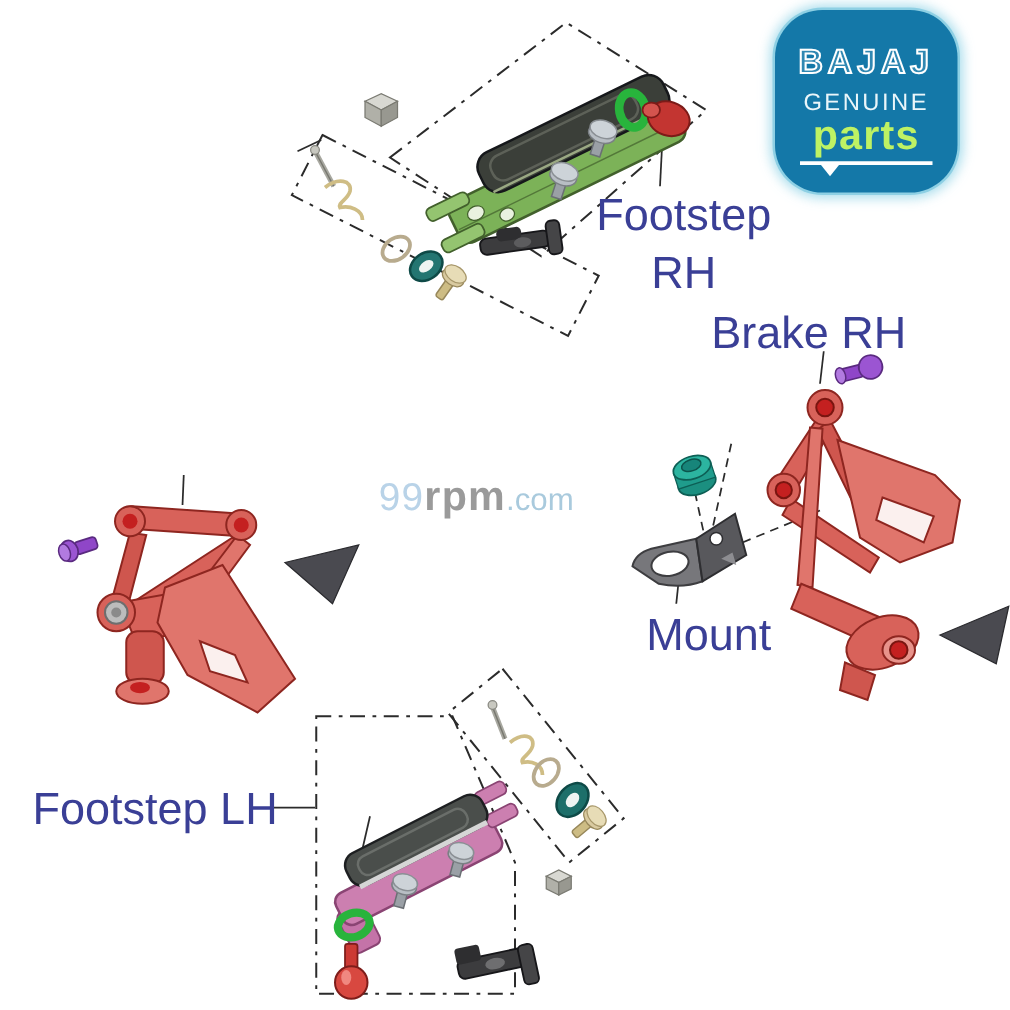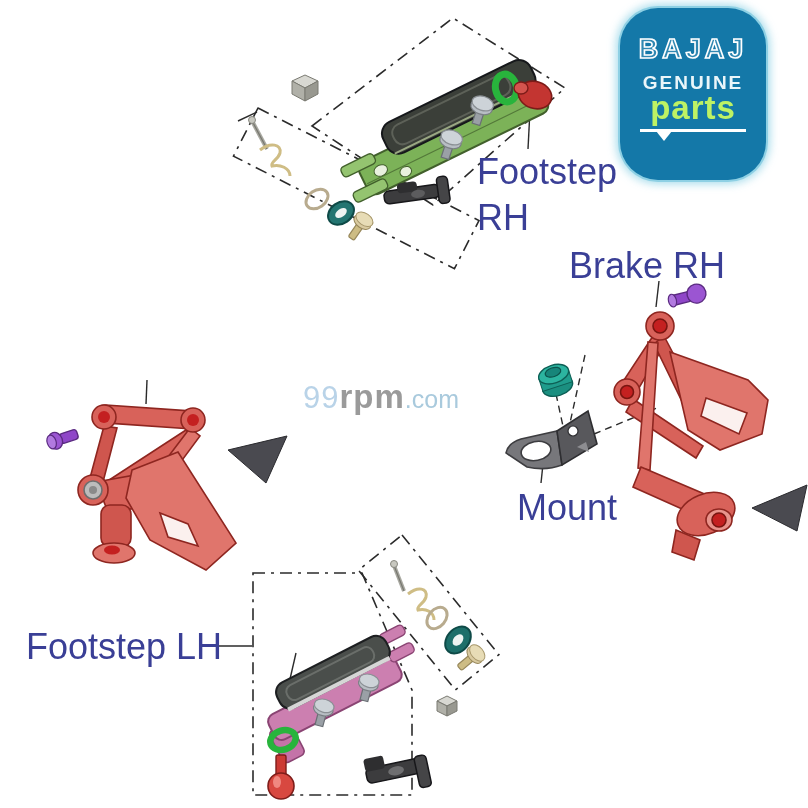--- a/index.html
+++ b/index.html
@@ -1,36 +1,36 @@
 <!DOCTYPE html>
 <html><head>
 <meta charset="utf-8">
 <style>
   html,body{margin:0;padding:0;background:#fff;}
   .stage{position:relative;width:808px;height:808px;background:#fff;overflow:hidden;
          font-family:"Liberation Sans",sans-serif;}
   .stage svg{position:absolute;left:0;top:0;}
   .lbl{position:absolute;font-size:36px;color:#3a3f96;line-height:46px;white-space:nowrap;z-index:5;}
-  .lbl div{white-space:nowrap;}
+  .lbl div{white-space:nowrap;text-align:center;}
   #lbl-footstep-rh{left:477px;top:149px;}
   #lbl-holder-rh{left:569px;top:243px;}
   #lbl-holder-lh{left:79px;top:346px;}
   #lbl-brake{left:517px;top:481px;line-height:53px;}
   #lbl-rubber{left:257px;top:570px;line-height:46px;}
   #lbl-footstep-lh{left:26px;top:624px;}
   .watermark{position:absolute;left:303px;top:378px;z-index:4;white-space:nowrap;}
   .wm-num{font-size:31px;color:#b9d3e8;letter-spacing:1px;}
   .wm-rpm{font-size:33px;font-weight:700;color:#9a9a9a;letter-spacing:1px;}
   .wm-com{font-size:25px;color:#a9cadd;}
-  .logo{position:absolute;left:620px;top:8px;width:146px;height:172px;border-radius:38px;
+  .logo{position:absolute;left:620px;top:8px;width:146px;height:146px;border-radius:38px;
         background:#1478a8;z-index:6;text-align:center;
         box-shadow:0 0 0 2px #8ed0e4, 0 0 9px 4px rgba(140,210,230,.75);}
   .logo-brand{margin-top:26px;font-size:27px;font-weight:700;letter-spacing:4px;
         color:rgba(255,255,255,.12);-webkit-text-stroke:1.6px #ffffff;}
-  .logo-genuine{margin-top:7px;font-size:19px;color:#eaf6fa;letter-spacing:2px;font-weight:bold;}
+  .logo-genuine{margin-top:7px;font-size:19px;color:#eaf6fa;letter-spacing:2px;}
   .logo-parts{margin-top:-3px;font-size:33px;font-weight:700;color:#bef264;letter-spacing:1px;line-height:1.05;}
   .logo-underline{position:relative;width:106px;height:3px;background:#ffffff;margin:3px auto 0;}
   .logo-tri{position:absolute;left:16px;top:2px;width:0;height:0;
         border-left:8px solid transparent;border-right:8px solid transparent;border-top:10px solid #ffffff;}
 </style>
 </head>
 <body>
 
 <div class="stage">
 

